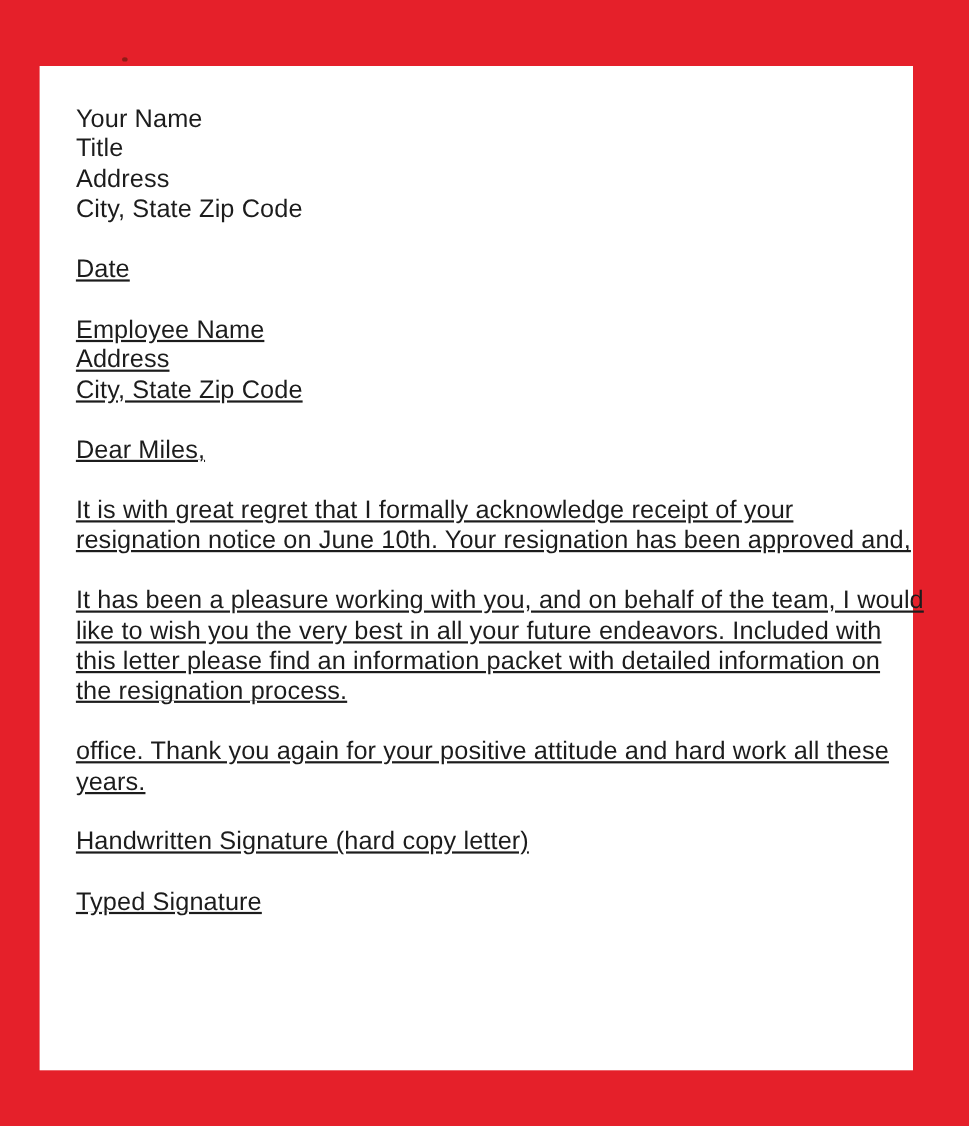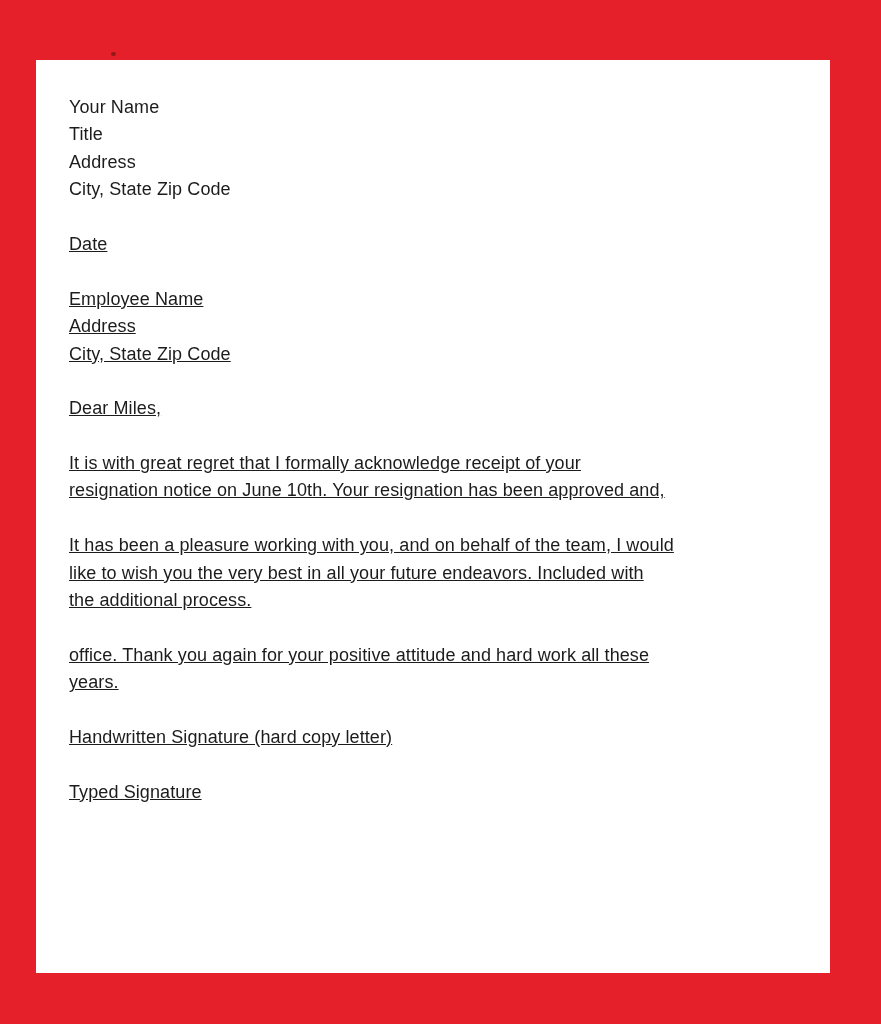--- a/index.html
+++ b/index.html
@@ -35,21 +35,21 @@
     position: absolute;
     left: 36px;
     top: 60px;
     width: 794px;
     height: 913px;
     background: var(--page-white);
   }
   .letter {
     padding: 34px 30px 0 33px;
     color: var(--text-ink);
-    font-size: 18px;
+    font-size: 23px;
   }
   .block + .block { margin-top: 27.4px; text-decoration: underline; }
   .line {
     height: 27.4px;
     line-height: 27.4px;
     white-space: nowrap;
     letter-spacing: 0.1px;
   }
 </style>
 </head>
@@ -83,21 +83,22 @@
       </div>
 
       <div class="block">
         <div class="line">It is with great regret that I formally acknowledge receipt of your</div>
         <div class="line">resignation notice on June 10th. Your resignation has been approved and,</div>
       </div>
 
       <div class="block">
         <div class="line">It has been a pleasure working with you, and on behalf of the team, I would</div>
         <div class="line">like to wish you the very best in all your future endeavors. Included with</div>
-        <div class="line">the additional process.</div>
+        <div class="line">this letter please find an information packet with detailed information on</div>
+        <div class="line">the resignation process.</div>
       </div>
 
       <div class="block">
         <div class="line">office. Thank you again for your positive attitude and hard work all these</div>
         <div class="line">years.</div>
       </div>
 
 
       <div class="block">
         <div class="line">Handwritten Signature (hard copy letter)</div>

